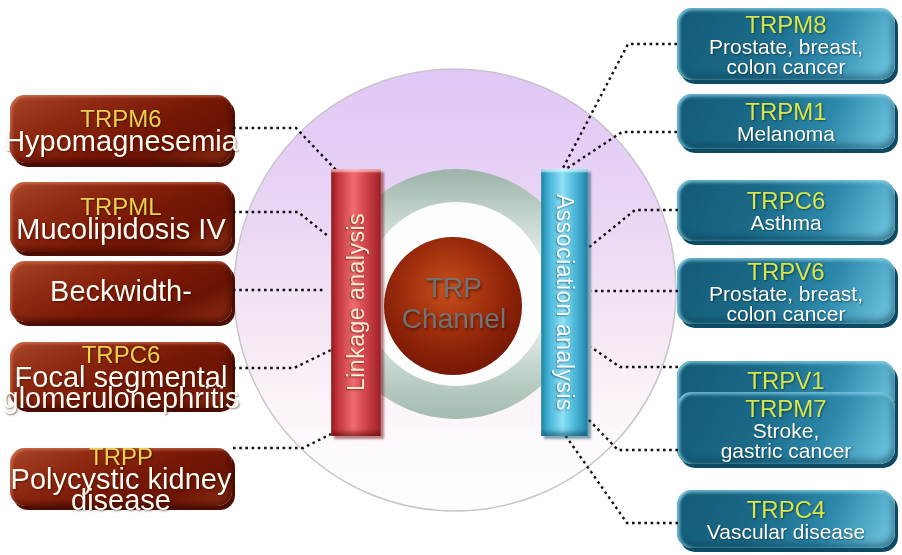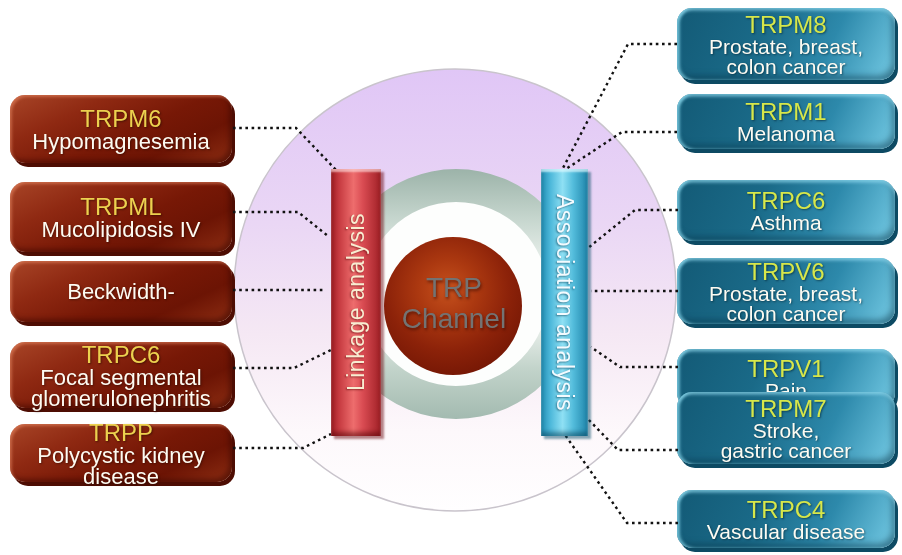--- a/index.html
+++ b/index.html
@@ -25,21 +25,21 @@
     background:linear-gradient(115deg,#135a76 0%,#1a6a88 38%,#2d89ab 68%,#6cc3de 96%);
     box-shadow:3px 4px 0 #0d4a63,
                inset 3px 0 3px rgba(140,222,245,.65),
                inset 0 3px 3px rgba(160,230,250,.5),
                inset -3px -4px 6px rgba(8,52,72,.5);
   }
   .gene{font-size:24px;line-height:25px;font-weight:400;}
   .leftbox .gene{color:#ecd14f;text-shadow:1px 1px 2px rgba(40,10,0,.6);}
   .rightbox .gene{color:#d7e74a;text-shadow:1px 1px 2px rgba(0,30,42,.6);}
   .bl{color:#fdfbf2;white-space:nowrap;}
-  .leftbox .bl{font-size:22px;line-height:21px;text-shadow:1px 1px 2px rgba(40,10,0,.55);}
+  .leftbox .bl{font-size:29px;line-height:21px;text-shadow:1px 1px 2px rgba(40,10,0,.55);}
   .rightbox .bl{font-size:21px;line-height:20px;text-shadow:1px 1px 2px rgba(0,30,42,.55);}
   
   .vbar{
     position:absolute;top:169px;height:267px;display:flex;align-items:center;
     justify-content:center;z-index:6;
   }
   #linkage-bar{
     left:331px;width:50px;
     background:linear-gradient(to right,#9e1c22 0%,#c63a40 16%,#ee6d6d 45%,#d94b52 64%,#a02026 100%);
     box-shadow:3px 3px 2px rgba(110,12,18,.5),
@@ -143,21 +143,21 @@
     <div class="bl"></div>
   </div>
   <div class="nodebox leftbox" style="top:261px;height:61px">
     <div class="bl">Beckwidth-</div>
   </div>
   <div class="nodebox leftbox" style="top:342px;height:66px">
     <div class="gene">TRPC6</div>
     <div class="bl">Focal segmental</div>
     <div class="bl">glomerulonephritis</div>
   </div>
-  <div class="nodebox leftbox" style="top:424px;height:58px">
+  <div class="nodebox leftbox" style="top:448px;height:58px">
     <div class="gene">TRPP</div>
     <div class="bl">Polycystic kidney</div>
     <div class="bl">disease</div>
   </div>
 
   <div class="nodebox rightbox" style="top:8px;height:72px">
     <div class="gene">TRPM8</div>
     <div class="bl">Prostate, breast,</div>
     <div class="bl">colon cancer</div>
   </div>
@@ -169,21 +169,21 @@
   <div class="nodebox rightbox" style="top:180px;height:61px">
     <div class="gene">TRPC6</div>
     <div class="bl">Asthma</div>
     <div class="bl"></div>
   </div>
   <div class="nodebox rightbox" style="top:258px;height:66px">
     <div class="gene">TRPV6</div>
     <div class="bl">Prostate, breast,</div>
     <div class="bl">colon cancer</div>
   </div>
-  <div class="nodebox rightbox" style="top:349px;height:59px">
+  <div class="nodebox rightbox" style="top:361px;height:59px">
     <div class="gene">TRPV1</div>
     <div class="bl">Pain</div>
     <div class="bl"></div>
   </div>
   <div class="nodebox rightbox" style="top:392px;height:72px">
     <div class="gene">TRPM7</div>
     <div class="bl">Stroke,</div>
     <div class="bl">gastric cancer</div>
   </div>
   <div class="nodebox rightbox" style="top:490px;height:58px">

